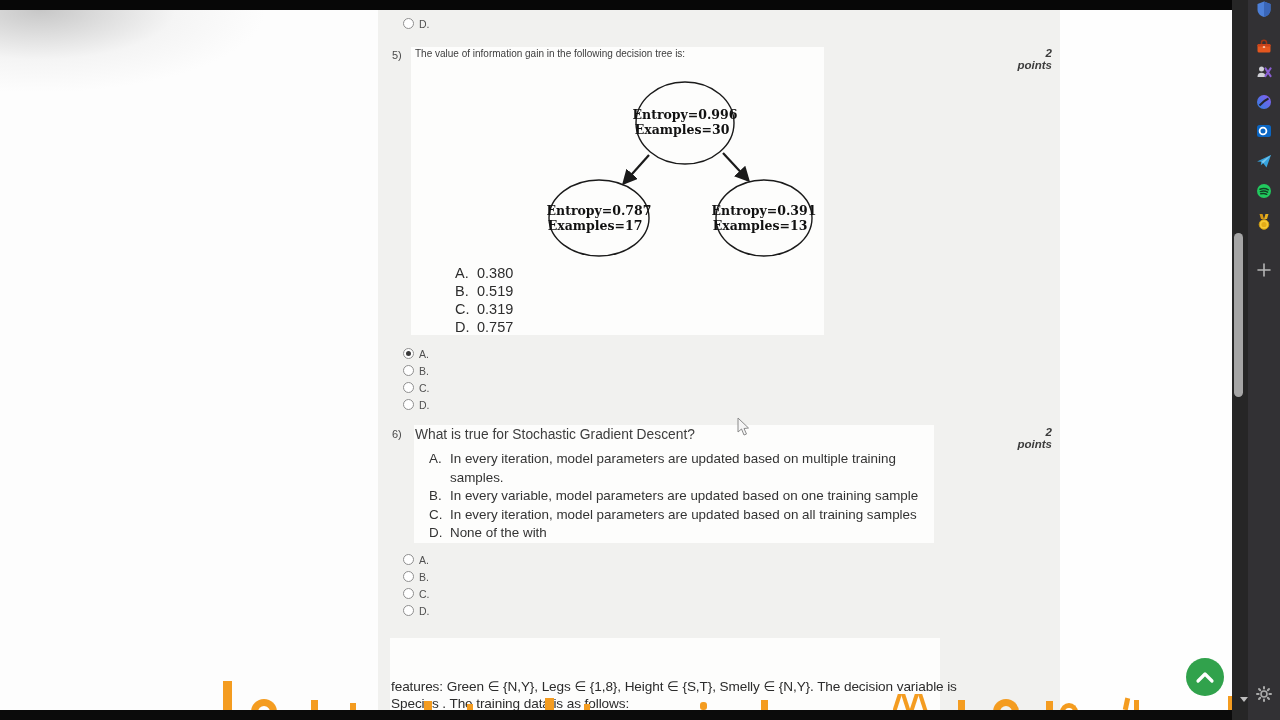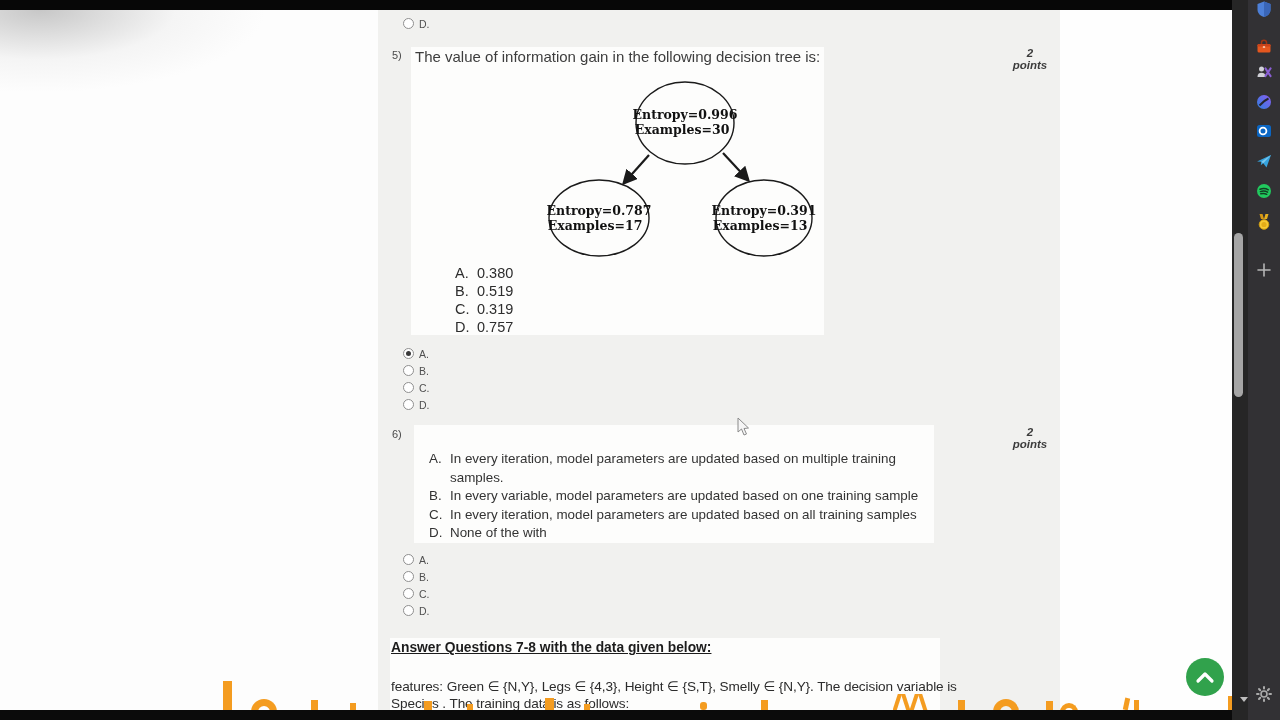--- a/index.html
+++ b/index.html
@@ -17,22 +17,22 @@
   .left-panel{left:0;top:10px;width:378px;height:700px;background:#fdfdfd;z-index:1;}
   .content-col{left:378px;top:10px;width:682px;height:700px;background:#f1f1ef;z-index:1;}
   .right-panel{left:1060px;top:10px;width:172px;height:700px;background:#fefefe;z-index:1;}
   .gradient-blob{left:0;top:10px;width:340px;height:150px;z-index:2;pointer-events:none;
     background:radial-gradient(ellipse 300px 110px at 40px 0px,#c7c7c7 0%,rgba(240,240,240,.65) 45%,rgba(255,255,255,0) 75%);}
 
   .white-box{background:#fdfdfc;z-index:3;}
 
   
   .q-number{font-size:11px;color:#4a4a4a;z-index:5;}
-  .q-text{font-size:15px;color:#3d3d3d;z-index:5;white-space:nowrap;}
-  .points{font-size:11.5px;font-weight:bold;font-style:italic;color:#3c3c3c;z-index:5;width:44px;text-align:center;}
+  .q-text{font-size:10px;color:#3d3d3d;z-index:5;white-space:nowrap;}
+  .points{font-size:11.5px;font-weight:bold;font-style:italic;color:#3c3c3c;z-index:5;width:44px;text-align:right;}
 
   
   .radio-row{display:flex;align-items:center;gap:5px;height:17px;z-index:5;}
   .radio{width:11px;height:11px;border:1.5px solid #8f8f8f;border-radius:50%;
          background:#fff;box-sizing:border-box;flex:0 0 auto;}
   .radio.selected::after{content:'';display:block;width:5px;height:5px;margin:1.5px auto;
          border-radius:50%;background:#3a3a3a;}
   .radio-label{font-size:10.5px;color:#4f4f4f;}
 
   
@@ -145,20 +145,21 @@
       <span class="radio-label">C.</span>
     </div>
     <div class="radio-row">
       <span class="radio"></span>
       <span class="radio-label">D.</span>
     </div>
   </div>
 
   <div class="abs white-box" style="left:414px;top:425px;width:520px;height:118px;"></div>
   <div class="abs q-number" style="left:392px;top:428px;">6)</div>
+  <div class="abs q-text" style="left:415px;top:427px;font-size:13.8px;">What is true for Stochastic Gradient Descent?</div>
   <div class="abs points" style="left:1008px;top:426px;">2 points</div>
 
   <div class="abs" style="left:429px;top:450px;z-index:5;">
     <div class="opt-row">
       <span class="ltr">A.</span>
       <span class="txt">In every iteration, model parameters are updated based on multiple training samples.</span>
     </div>
     <div class="opt-row">
       <span class="ltr">B.</span>
       <span class="txt">In every variable, model parameters are updated based on one training sample</span>
@@ -186,22 +187,21 @@
       <span class="radio"></span>
       <span class="radio-label">C.</span>
     </div>
     <div class="radio-row">
       <span class="radio"></span>
       <span class="radio-label">D.</span>
     </div>
   </div>
 
   <div class="abs white-box" style="left:390px;top:638px;width:550px;height:72px;"></div>
-  <div class="abs sec-heading" style="left:391px;top:640px;">Answer Questions 7-8 with the data given below:</div>
-  <div class="abs sec-line" style="left:391px;top:678px;">features: Green ∈ {N,Y}, Legs ∈ {4,3}, Height ∈ {S,T}, Smelly ∈ {N,Y}. The decision variable is</div>
+  <div class="abs sec-line" style="left:391px;top:678px;">features: Green ∈ {N,Y}, Legs ∈ {1,8}, Height ∈ {S,T}, Smelly ∈ {N,Y}. The decision variable is</div>
   <div class="abs sec-line" style="left:391px;top:696px;">Species . The training data is as follows:</div>
 
   <div class="wm" style="left:223px;top:681px;width:9px;height:30px;"></div>
   <div class="wm-arc" style="left:251px;top:699px;width:12px;height:6px;"></div>
   <div class="wm" style="left:311px;top:700px;width:7px;height:11px;"></div>
   <div class="wm" style="left:350px;top:703px;width:6px;height:8px;"></div>
   <div class="wm" style="left:424px;top:701px;width:8px;height:10px;"></div>
   <div class="wm" style="left:467px;top:704px;width:6px;height:7px;"></div>
   <div class="wm" style="left:545px;top:698px;width:9px;height:13px;"></div>
   <div class="wm" style="left:584px;top:704px;width:6px;height:7px;"></div>

